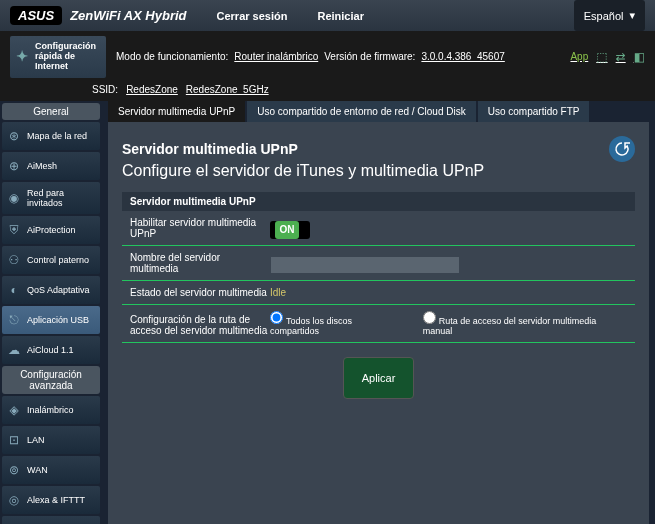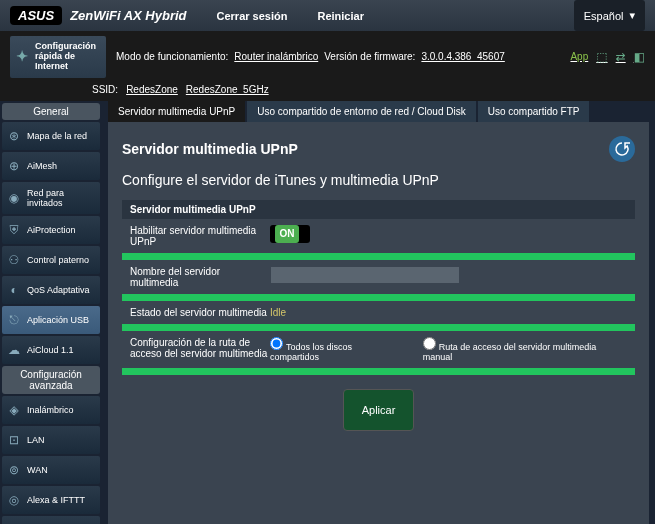--- a/index.html
+++ b/index.html
@@ -24,23 +24,23 @@
 .navitem { background: linear-gradient(#2a3a4a, #1a2a3a); padding: 6px 4px; display: flex; align-items: center; gap: 5px; font-size: 9px; cursor: pointer; border-radius: 2px; }
 .navitem.active { background: linear-gradient(#4a6a8a, #3a5a7a); }
 .navicon { width: 16px; height: 16px; display: flex; align-items: center; justify-content: center; flex-shrink: 0; }
 .content { flex: 1; padding: 0 6px; }
 .tabs { display: flex; gap: 2px; }
 .tab { background: #2a3a4a; padding: 5px 10px; font-size: 10px; cursor: pointer; }
 .tab.active { background: #1a1a1a; }
 .panel { background: #3a4450; padding: 14px; min-height: 440px; }
 .panel-title { font-size: 14px; font-weight: bold; display: flex; align-items: center; justify-content: space-between; }
 .refresh-icon { width: 26px; height: 26px; background: #2a6a9a; border-radius: 50%; display: flex; align-items: center; justify-content: center; cursor: pointer; }
-.panel-desc { font-size: 14px; margin-top: 10px; }
+.panel-desc { font-size: 16px; }
 .subheader { background: #2a3440; padding: 4px 8px; font-size: 10px; font-weight: bold; margin-top: 12px; }
-.formrow { display: flex; align-items: flex-start; padding: 6px 8px; border-bottom: 7px solid #22c55e; font-size: 10px; }
+.formrow { display: flex; align-items: flex-end; padding: 6px 8px; border-bottom: 1px solid #22c55e; font-size: 10px; }
 .formrow .lbl { width: 140px; flex-shrink: 0; }
 .toggle { width: 40px; height: 18px; background: #000; border-radius: 3px; position: relative; cursor: pointer; }
 .toggle .on { position: absolute; left: 5px; top: 0; width: 24px; height: 18px; background: #4caf50; border-radius: 3px; color: #fff; font-size: 10px; font-weight: bold; display: flex; align-items: center; justify-content: center; }
 .txtinput { background: #5a6570; border: 1px solid #3a4450; width: 190px; height: 18px; padding: 2px 4px; color: #fff; font-size: 10px; }
 .idle { color: #d4c66a; }
 .radios { display: flex; gap: 20px; font-size: 9px; align-items: center; }
 .radios input { margin-right: 3px; }
 .applybtn { display: block; margin: 14px auto 0; background: #14532d; border: 1px solid #555; color: #fff; padding: 14px 18px; font-size: 11px; cursor: pointer; border-radius: 4px; }
 .globe-icon { color: #7aa; font-size: 14px; }
 .usb-icon, .gen-icon { color: #8ab; font-size: 12px; }

